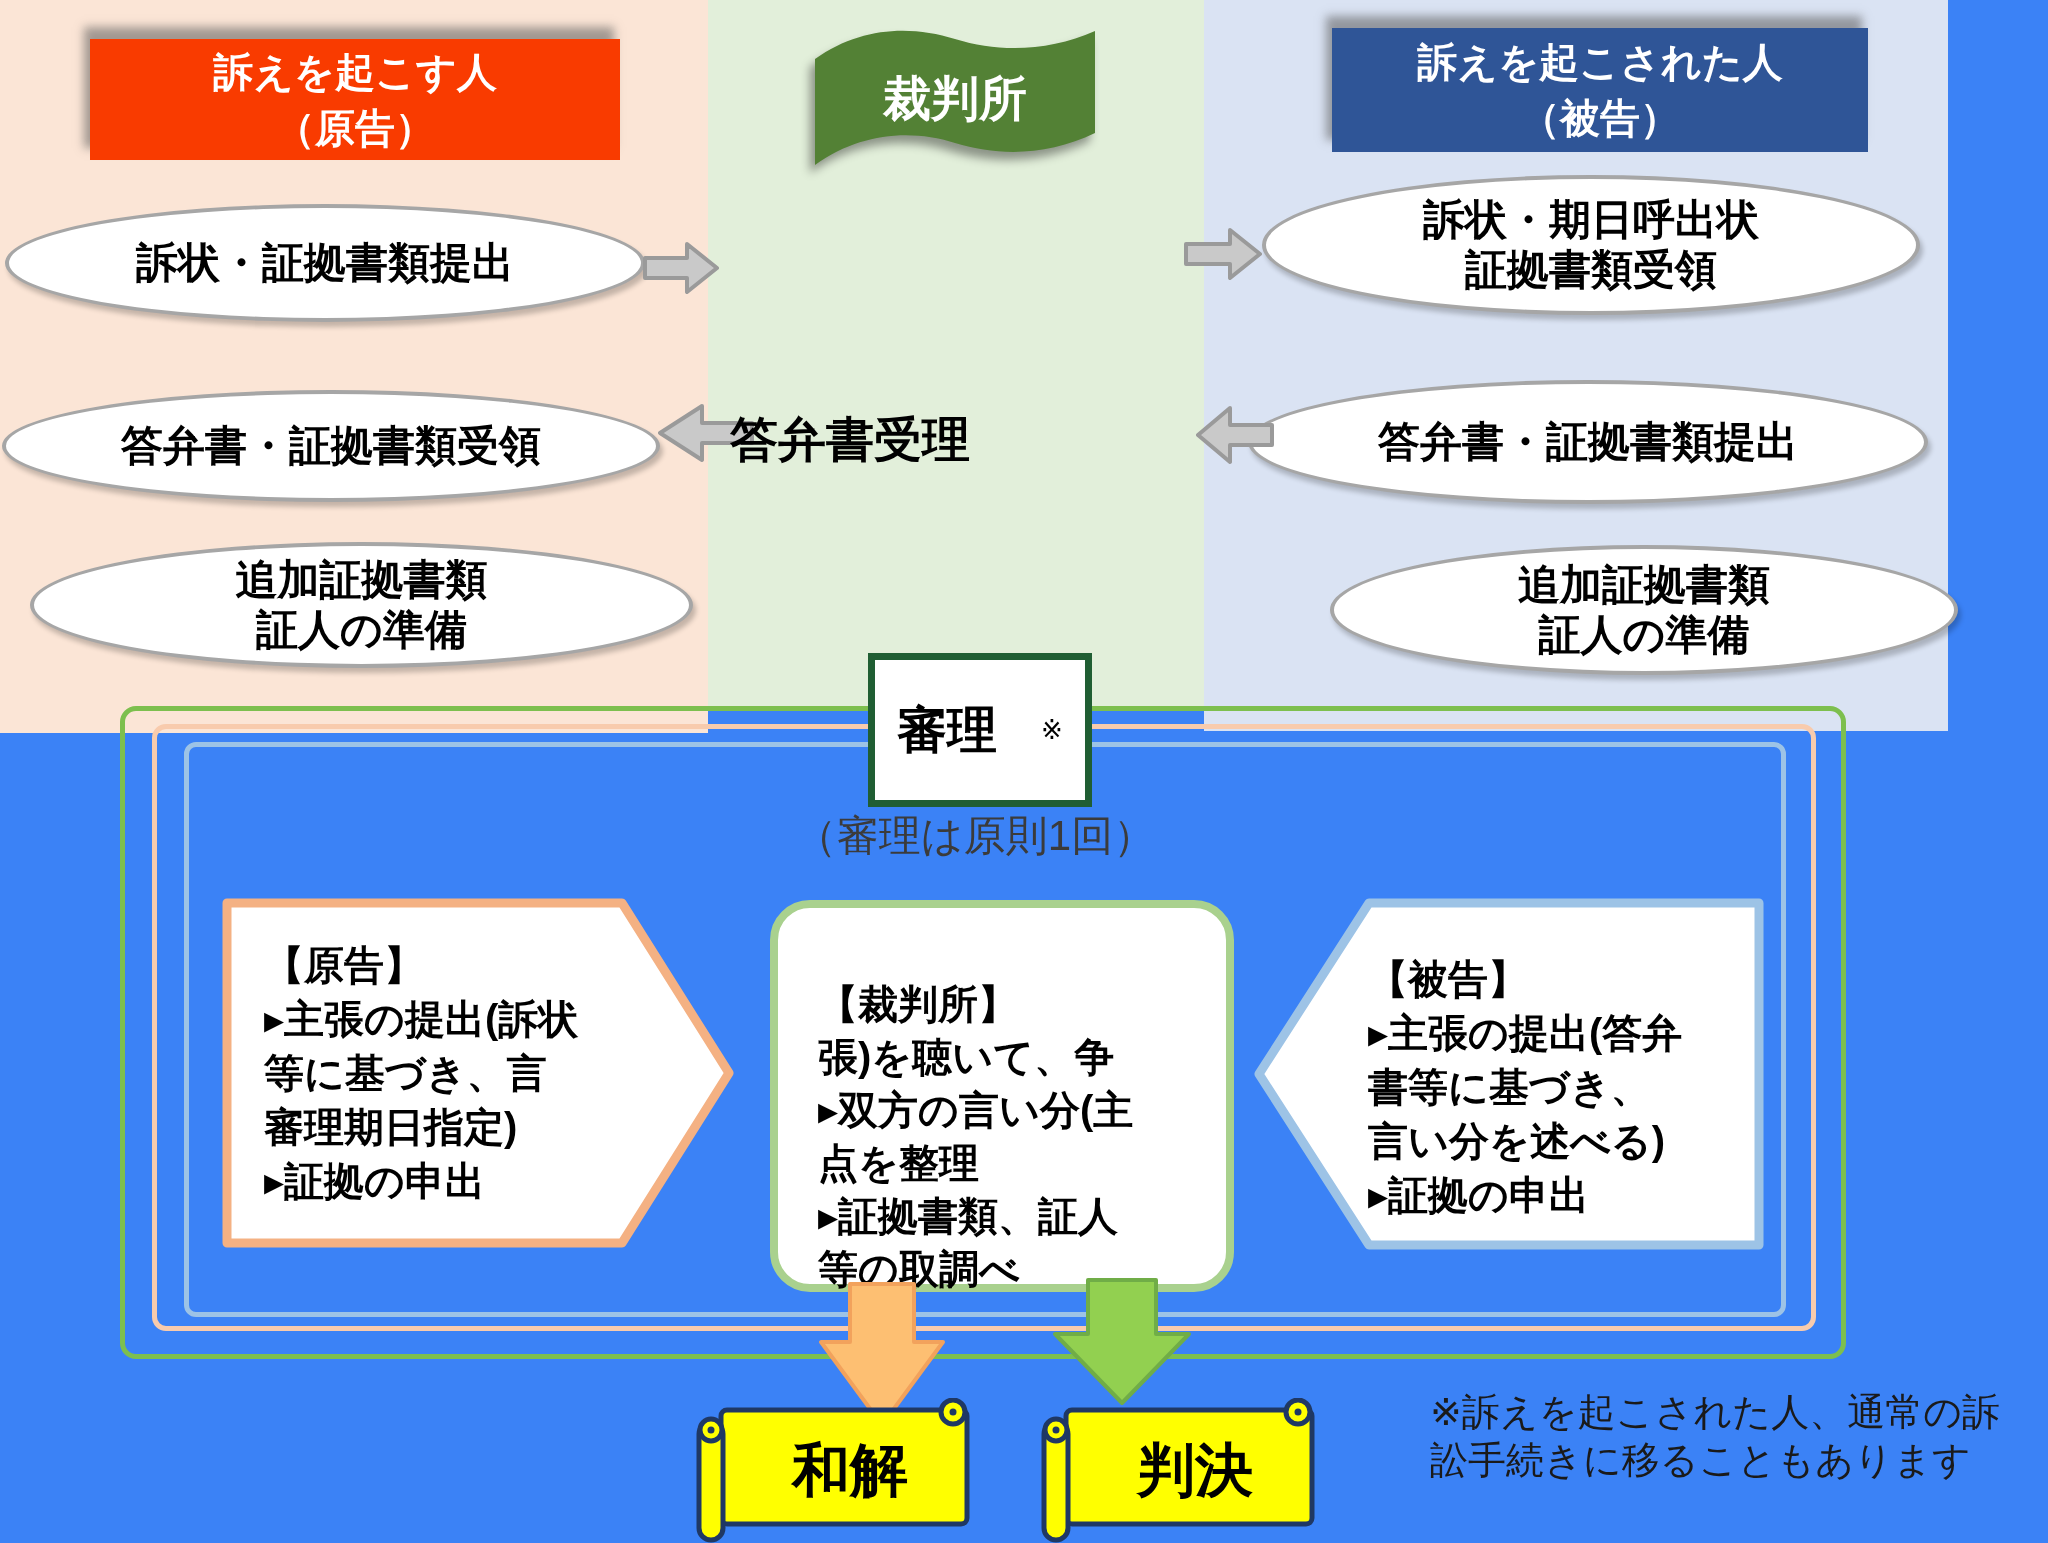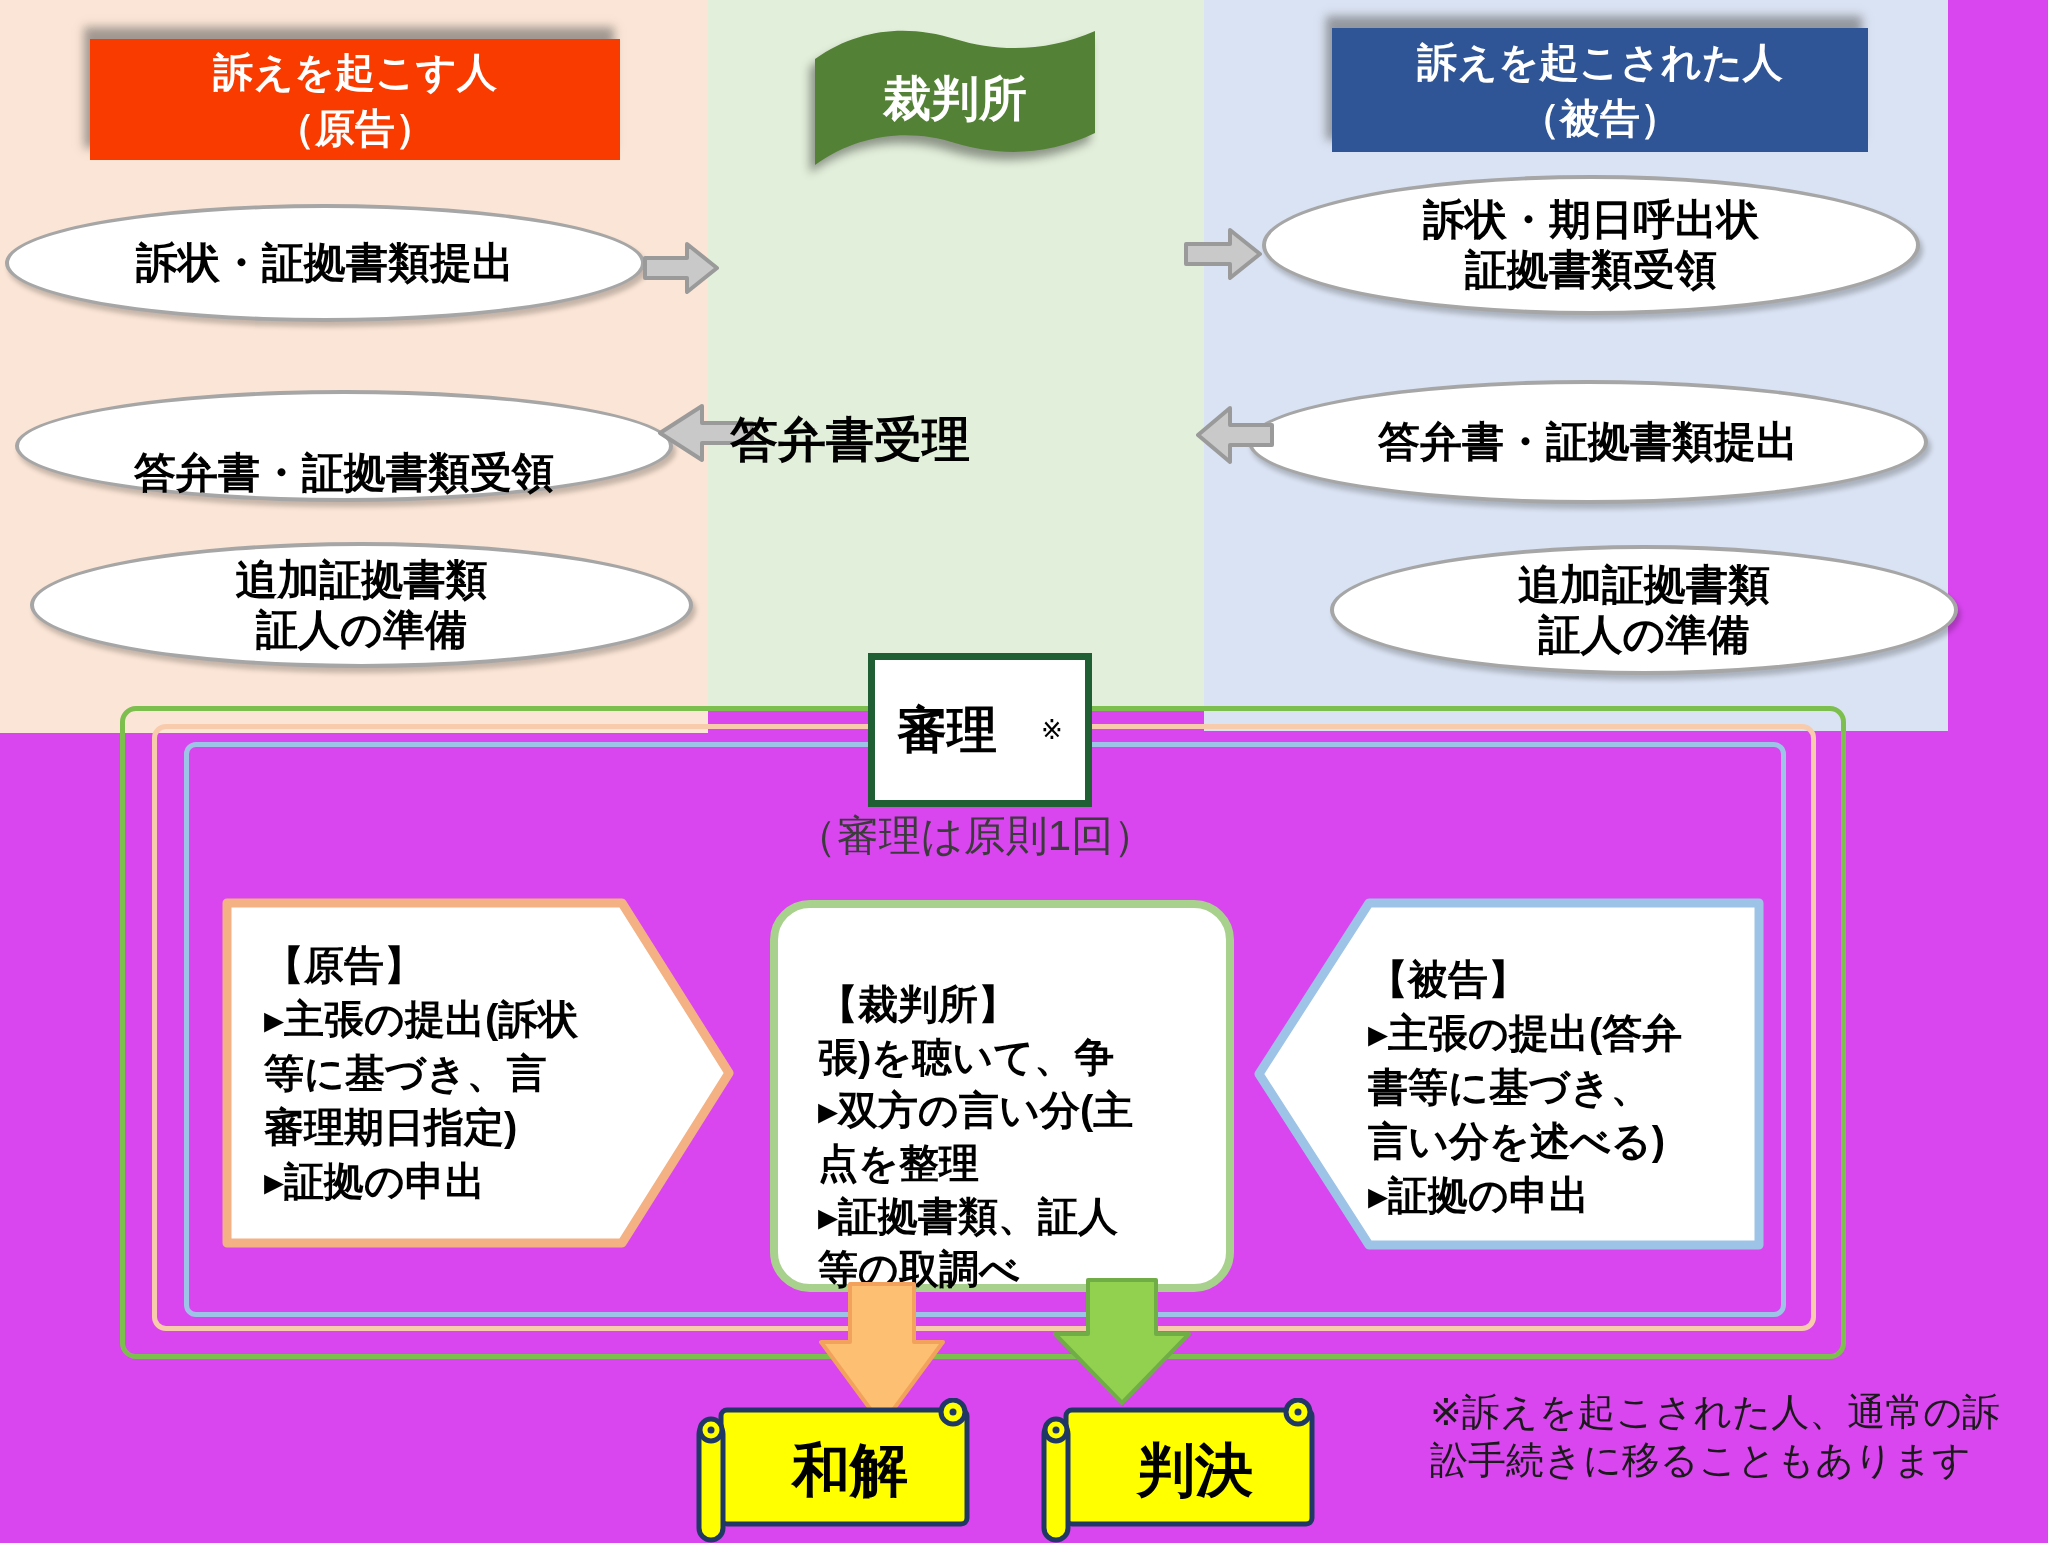--- a/index.html
+++ b/index.html
@@ -1,17 +1,17 @@
 <!DOCTYPE html>
 <html style="--plaintiff-bg: #fbe5d6; --court-bg: #e2efda; --defendant-bg: #dae3f3; --plaintiff-header-bg: #f93b00; --defendant-header-bg: #2f5597; --court-flag: #538135; --ellipse-border: #a6a6a6; --arrow-gray: #c9c9c9; --arrow-gray-border: #9a9a9a; --trial-border: #205e33; --outer-border-green: #7dbf4e; --mid-border-orange: #f8cbad; --inner-border-blue: #9dc3e6; --pentagon-left-border: #f4b183; --center-panel-border: #a9d18e; --pentagon-right-border: #9dc3e6; --down-arrow-orange: #fdbf72; --down-arrow-orange-border: #f2a25c; --down-arrow-green: #92d050; --down-arrow-green-border: #70ad47; --scroll-fill: #ffff00; --scroll-border: #1f3864;"><head>
 <meta charset="utf-8">
 <style>
   html,body{margin:0;padding:0;background:#ffffff;}
   #canvas{
-    position:relative;width:2048px;height:1543px;background:#d946ef;overflow:hidden;
+    position:relative;width:2048px;height:1543px;background:#3b82f6;overflow:hidden;
     font-family:"Liberation Sans","DejaVu Sans",sans-serif;color:#000;
   }
   .abs{position:absolute;}
   
   .col{position:absolute;top:0;}
   .col-plaintiff{left:0;width:708px;height:733px;background:var(--plaintiff-bg);}
   .col-court{left:708px;width:496px;height:711px;background:var(--court-bg);}
   .col-defendant{left:1204px;width:744px;height:731px;background:var(--defendant-bg);}
   
   .hdr{position:absolute;display:flex;flex-direction:column;justify-content:center;align-items:center;
@@ -24,21 +24,21 @@
   .flag svg{position:absolute;left:0;top:0;filter:drop-shadow(-5px 8px 5px rgba(0,0,0,.38));}
   .flag-shape{fill:var(--court-flag);}
   .flag-label{position:absolute;left:0;top:16px;width:280px;height:116px;display:flex;align-items:center;justify-content:center;
               color:#fff;font-weight:bold;font-size:48px;}
   
   .ell{position:absolute;background:#fff;border:4px solid var(--ellipse-border);border-radius:50%;
        display:flex;flex-direction:column;align-items:center;justify-content:center;
        font-weight:bold;font-size:42px;line-height:50px;text-align:center;white-space:nowrap;
        box-shadow:3px 5px 5px rgba(0,0,0,.22);}
   .e-l1{left:5px;top:204px;width:632px;height:110px;}
-  .e-l2{left:15px;top:390px;width:650px;height:104px;justify-content:flex-end;}
+  .e-l2{left:2px;top:390px;width:650px;height:104px;}
   .e-l3{left:30px;top:542px;width:655px;height:118px;}
   .e-r1{left:1262px;top:175px;width:650px;height:132px;}
   .e-r2{left:1248px;top:380px;width:672px;height:116px;}
   .e-r3{left:1330px;top:545px;width:620px;height:122px;}
   
   .garrow polygon{fill:var(--arrow-gray);stroke:var(--arrow-gray-border);stroke-width:4;stroke-linejoin:round;}
   
   .court-bullets{left:722px;top:196px;width:520px;font-weight:bold;font-size:40px;line-height:49px;white-space:nowrap;}
   .receive-answer{left:730px;top:408px;width:465px;text-align:left;font-weight:bold;font-size:48px;white-space:nowrap;}
   

